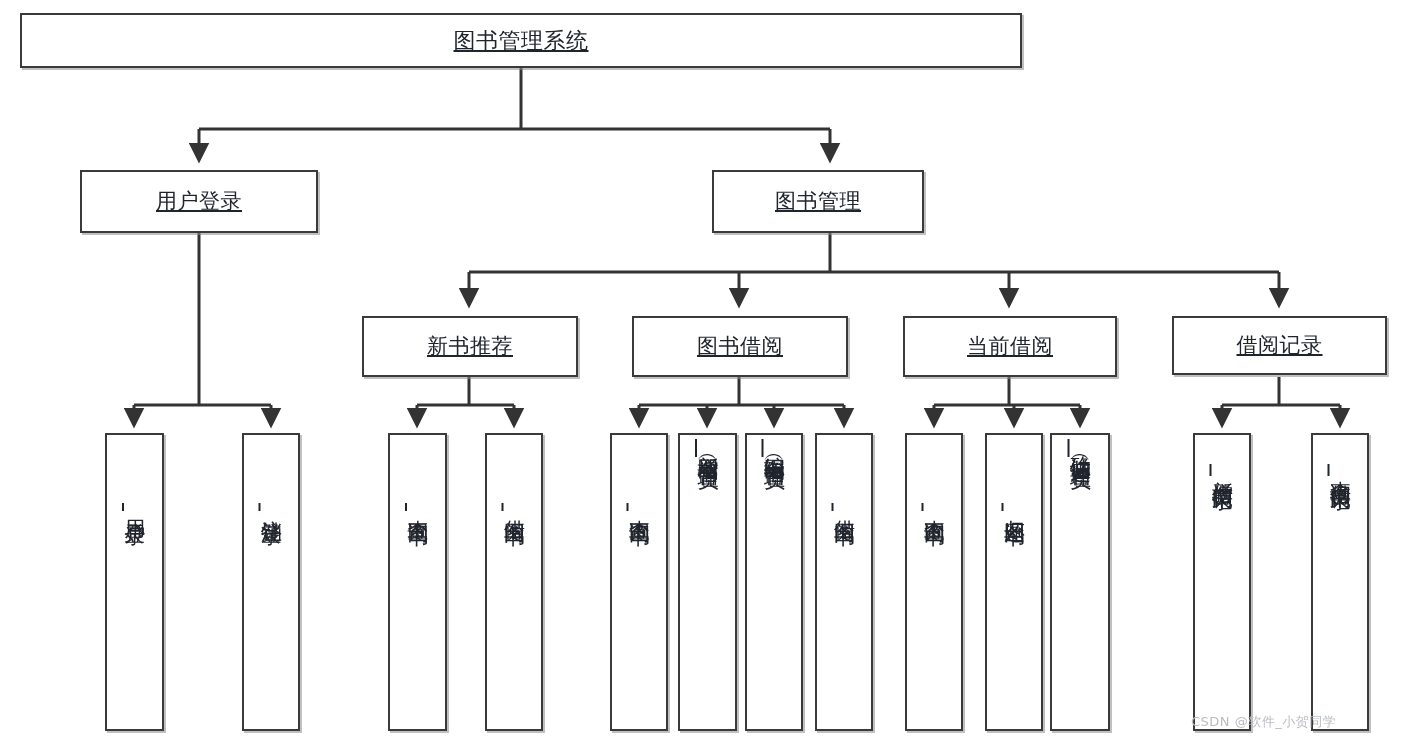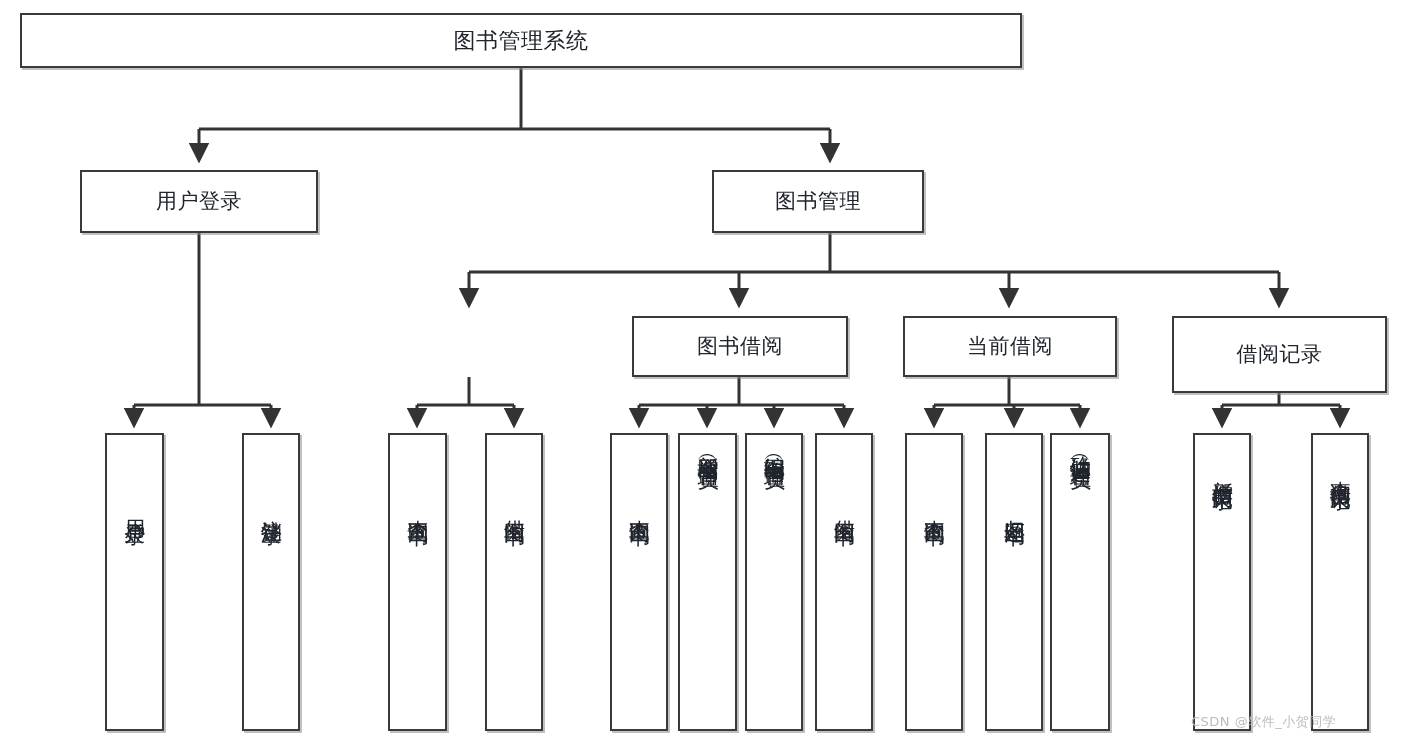--- a/index.html
+++ b/index.html
@@ -30,20 +30,21 @@
     position: absolute;
     box-sizing: border-box;
     background: #ffffff;
     border: 2px solid #3a3a3a;
     box-shadow: 2px 2px 0 0 rgba(140,140,140,0.55);
     display: flex;
     align-items: center;
     justify-content: center;
     color: #20242c;
     z-index: 2;
+    text-decoration: underline;
   }
   .node-label {
     display: block;
     text-align: center;
     line-height: 1.18;
     letter-spacing: 0.5px;
     white-space: pre;
   }
   
   .node.horiz .node-label {
@@ -141,30 +142,33 @@
   </div>
 
   <div class="node horiz" style="left:80px; top:170px; width:238px; height:63px;">
     <span class="node-label">用户登录</span>
   </div>
 
   <div class="node horiz" style="left:712px; top:170px; width:212px; height:63px;">
     <span class="node-label">图书管理</span>
   </div>
 
+  <div class="node horiz" style="left:362px; top:316px; width:216px; height:61px;">
+    <span class="node-label">新书推荐</span>
+  </div>
 
   <div class="node horiz" style="left:903px; top:316px; width:214px; height:61px;">
     <span class="node-label">当前借阅</span>
   </div>
 
   <div class="node horiz" style="left:632px; top:316px; width:216px; height:61px;">
     <span class="node-label">图书借阅</span>
   </div>
 
-  <div class="node horiz" style="left:1172px; top:316px; width:215px; height:77px;">
+  <div class="node horiz" style="left:1172px; top:316px; width:215px; height:59px;">
     <span class="node-label">借阅记录</span>
   </div>
 
   <div class="node vert" style="left:105px; top:433px; width:59px; height:298px; padding-top:68px;">
     <span class="node-label">用户登录</span>
   </div>
 
   <div class="node vert" style="left:242px; top:433px; width:58px; height:298px; padding-top:68px;">
     <span class="node-label">注销登录</span>
   </div>

